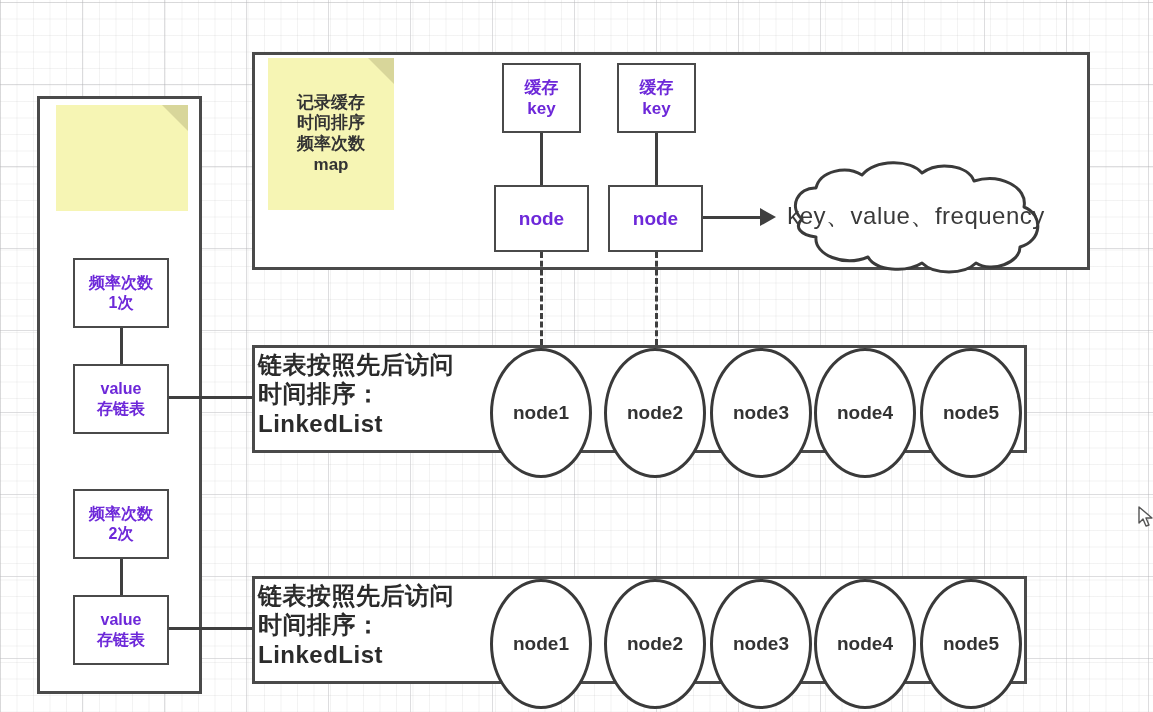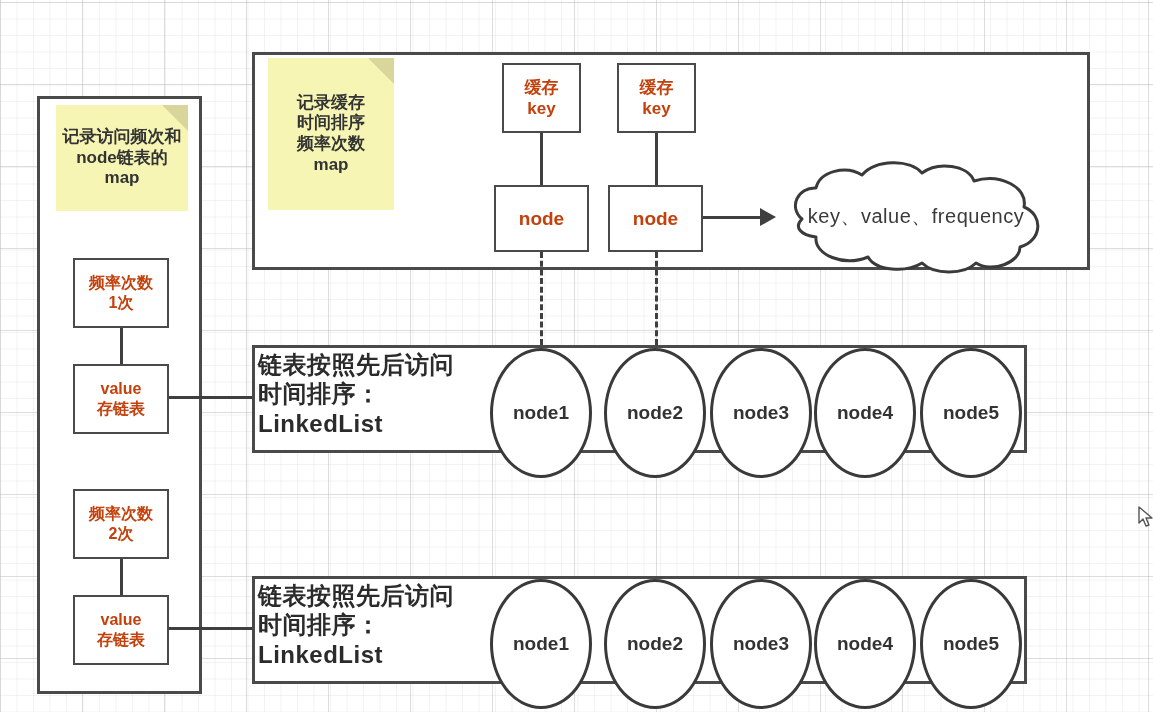--- a/index.html
+++ b/index.html
@@ -30,21 +30,21 @@
   
   .box {
     position: absolute;
     box-sizing: border-box;
     background: #ffffff;
     border: 3px solid #3f3f3f;
     display: flex;
     align-items: center;
     justify-content: center;
     text-align: center;
-    color: #c2410c;
+    color: #6d28d9;
     font-weight: bold;
   }
   .thinbox {
     border-width: 2.5px;
     border-color: #4a4a4a;
   }
   .container-box {
     position: absolute;
     box-sizing: border-box;
     background: #ffffff;
@@ -142,41 +142,38 @@
   }
 
   
   .cloud-wrap { position: absolute; }
   .cloud-text {
     position: absolute;
     width: 100%;
     text-align: center;
     top: 50%;
     transform: translateY(-50%);
-    font-size: 20px;
+    font-size: 24px;
     color: #3a3a3a;
     font-weight: normal;
     letter-spacing: 0.5px;
   }
 
   
   .cursor { position: absolute; }
 </style>
 </head>
 <body>
 
 <div id="canvas">
 
   <div class="container-box" style="left:37px; top:96px; width:165px; height:598px;"></div>
 
   <div class="sticky" style="left:56px; top:105px; width:132px; height:106px; font-size:17px;">
     <span class="fold"></span>
-    <span class="sticky-text">
-      <span>记录访问频次和node链表的map</span>
-    </span>
   </div>
 
   <div class="box thinbox" style="left:73px; top:258px; width:96px; height:70px; font-size:16px; line-height:1.25;">
     <div>
       <div>频率次数</div>
       <div>1次</div>
     </div>
   </div>
   <div class="vline" style="left:120px; top:328px; height:36px;"></div>
   <div class="box thinbox" style="left:73px; top:364px; width:96px; height:70px; font-size:16px; line-height:1.25;">

